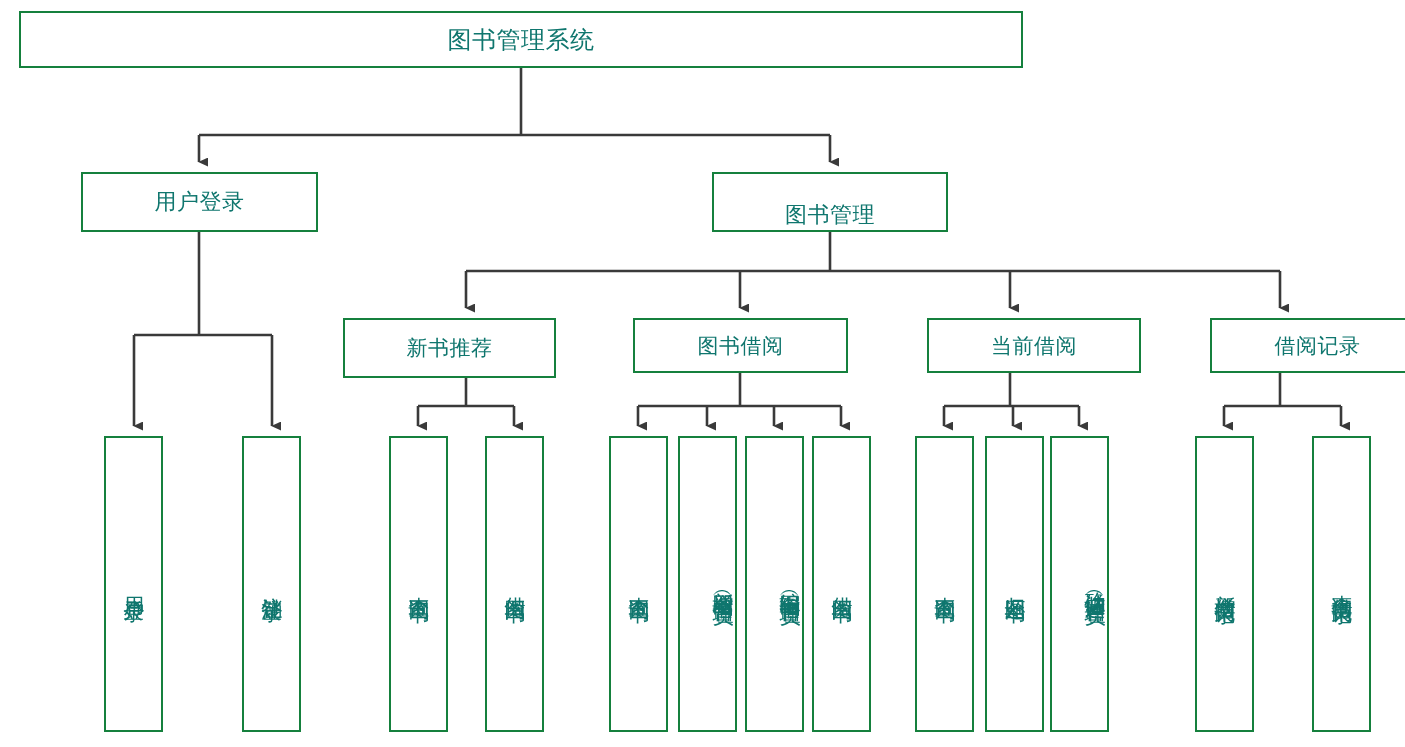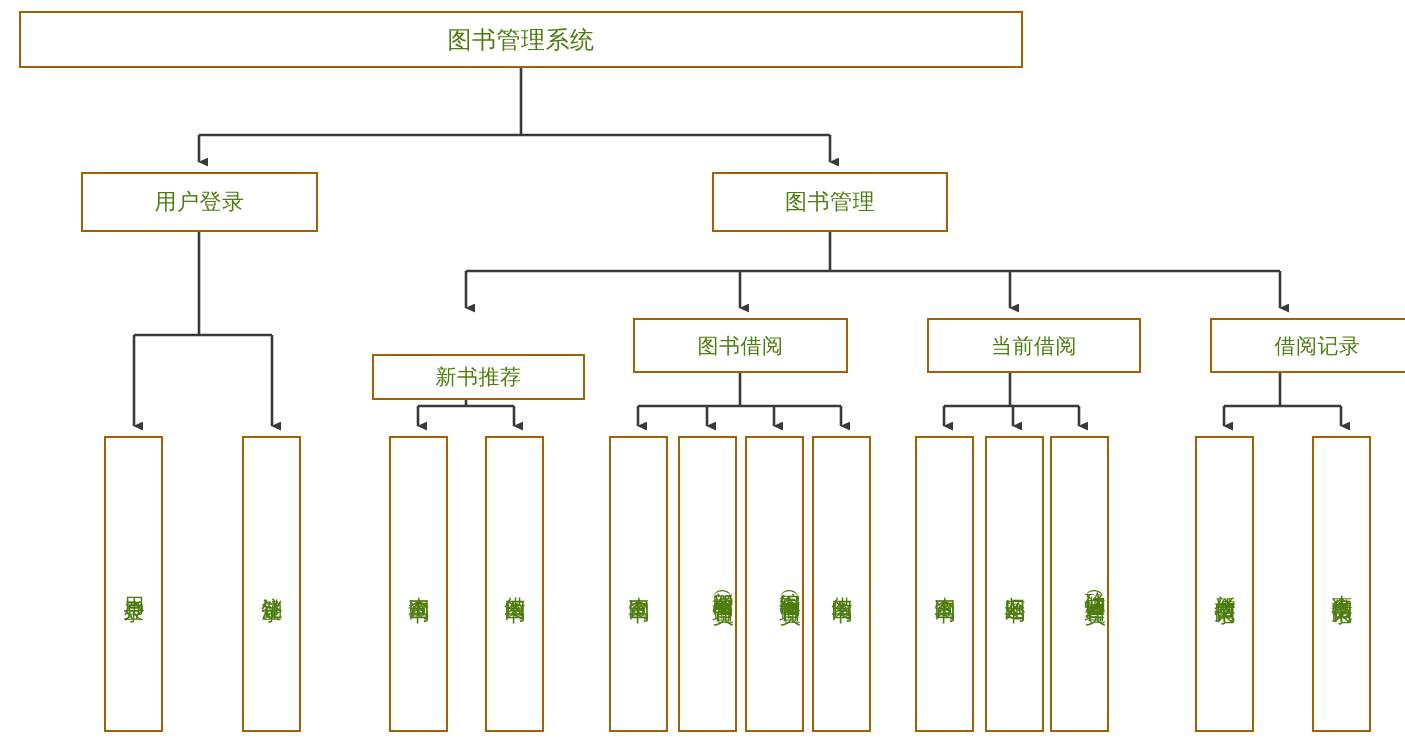--- a/index.html
+++ b/index.html
@@ -22,25 +22,25 @@
     left: 0;
     top: 0;
     width: 1405px;
     height: 747px;
     pointer-events: none;
   }
   .node {
     position: absolute;
     box-sizing: border-box;
     background: #ffffff;
-    border: 2px solid #a16207;
+    border: 2px solid #15803d;
     display: flex;
     align-items: center;
     justify-content: center;
-    color: #4d7c0f;
+    color: #0f766e;
     letter-spacing: 0.5px;
   }
   .node.root {
     font-size: 24px;
   }
   .node.lvl1 {
     font-size: 22px;
   }
   .node.lvl2 {
     font-size: 21px;
@@ -125,25 +125,25 @@
     </g>
   </svg>
 
   <div class="node root" style="left:19px; top:11px; width:1004px; height:57px;">
     <span>图书管理系统</span>
   </div>
 
   <div class="node lvl1" style="left:81px; top:172px; width:237px; height:60px;">
     <span>用户登录</span>
   </div>
-  <div class="node lvl1" style="left:712px; top:172px; width:236px; height:60px;">
+  <div class="node lvl1" style="left:712px; top:172px; width:236px; height:60px;align-items:flex-end;">
     <span>图书管理</span>
   </div>
 
-  <div class="node lvl2" style="left:372px; top:318px; width:213px; height:46px;margin-top:36px;">
+  <div class="node lvl2" style="left:343px; top:318px; width:213px; height:60px;">
     <span>新书推荐</span>
   </div>
   <div class="node lvl2" style="left:633px; top:318px; width:215px; height:55px;text-align:center;">
     <span>图书借阅</span>
   </div>
   <div class="node lvl2" style="left:903px; top:318px; width:214px; height:55px;margin-left:24px;">
     <span>当前借阅</span>
   </div>
   <div class="node lvl2" style="left:1172px; top:318px; width:215px; height:55px;margin-left:38px;">
     <span>借阅记录</span>

